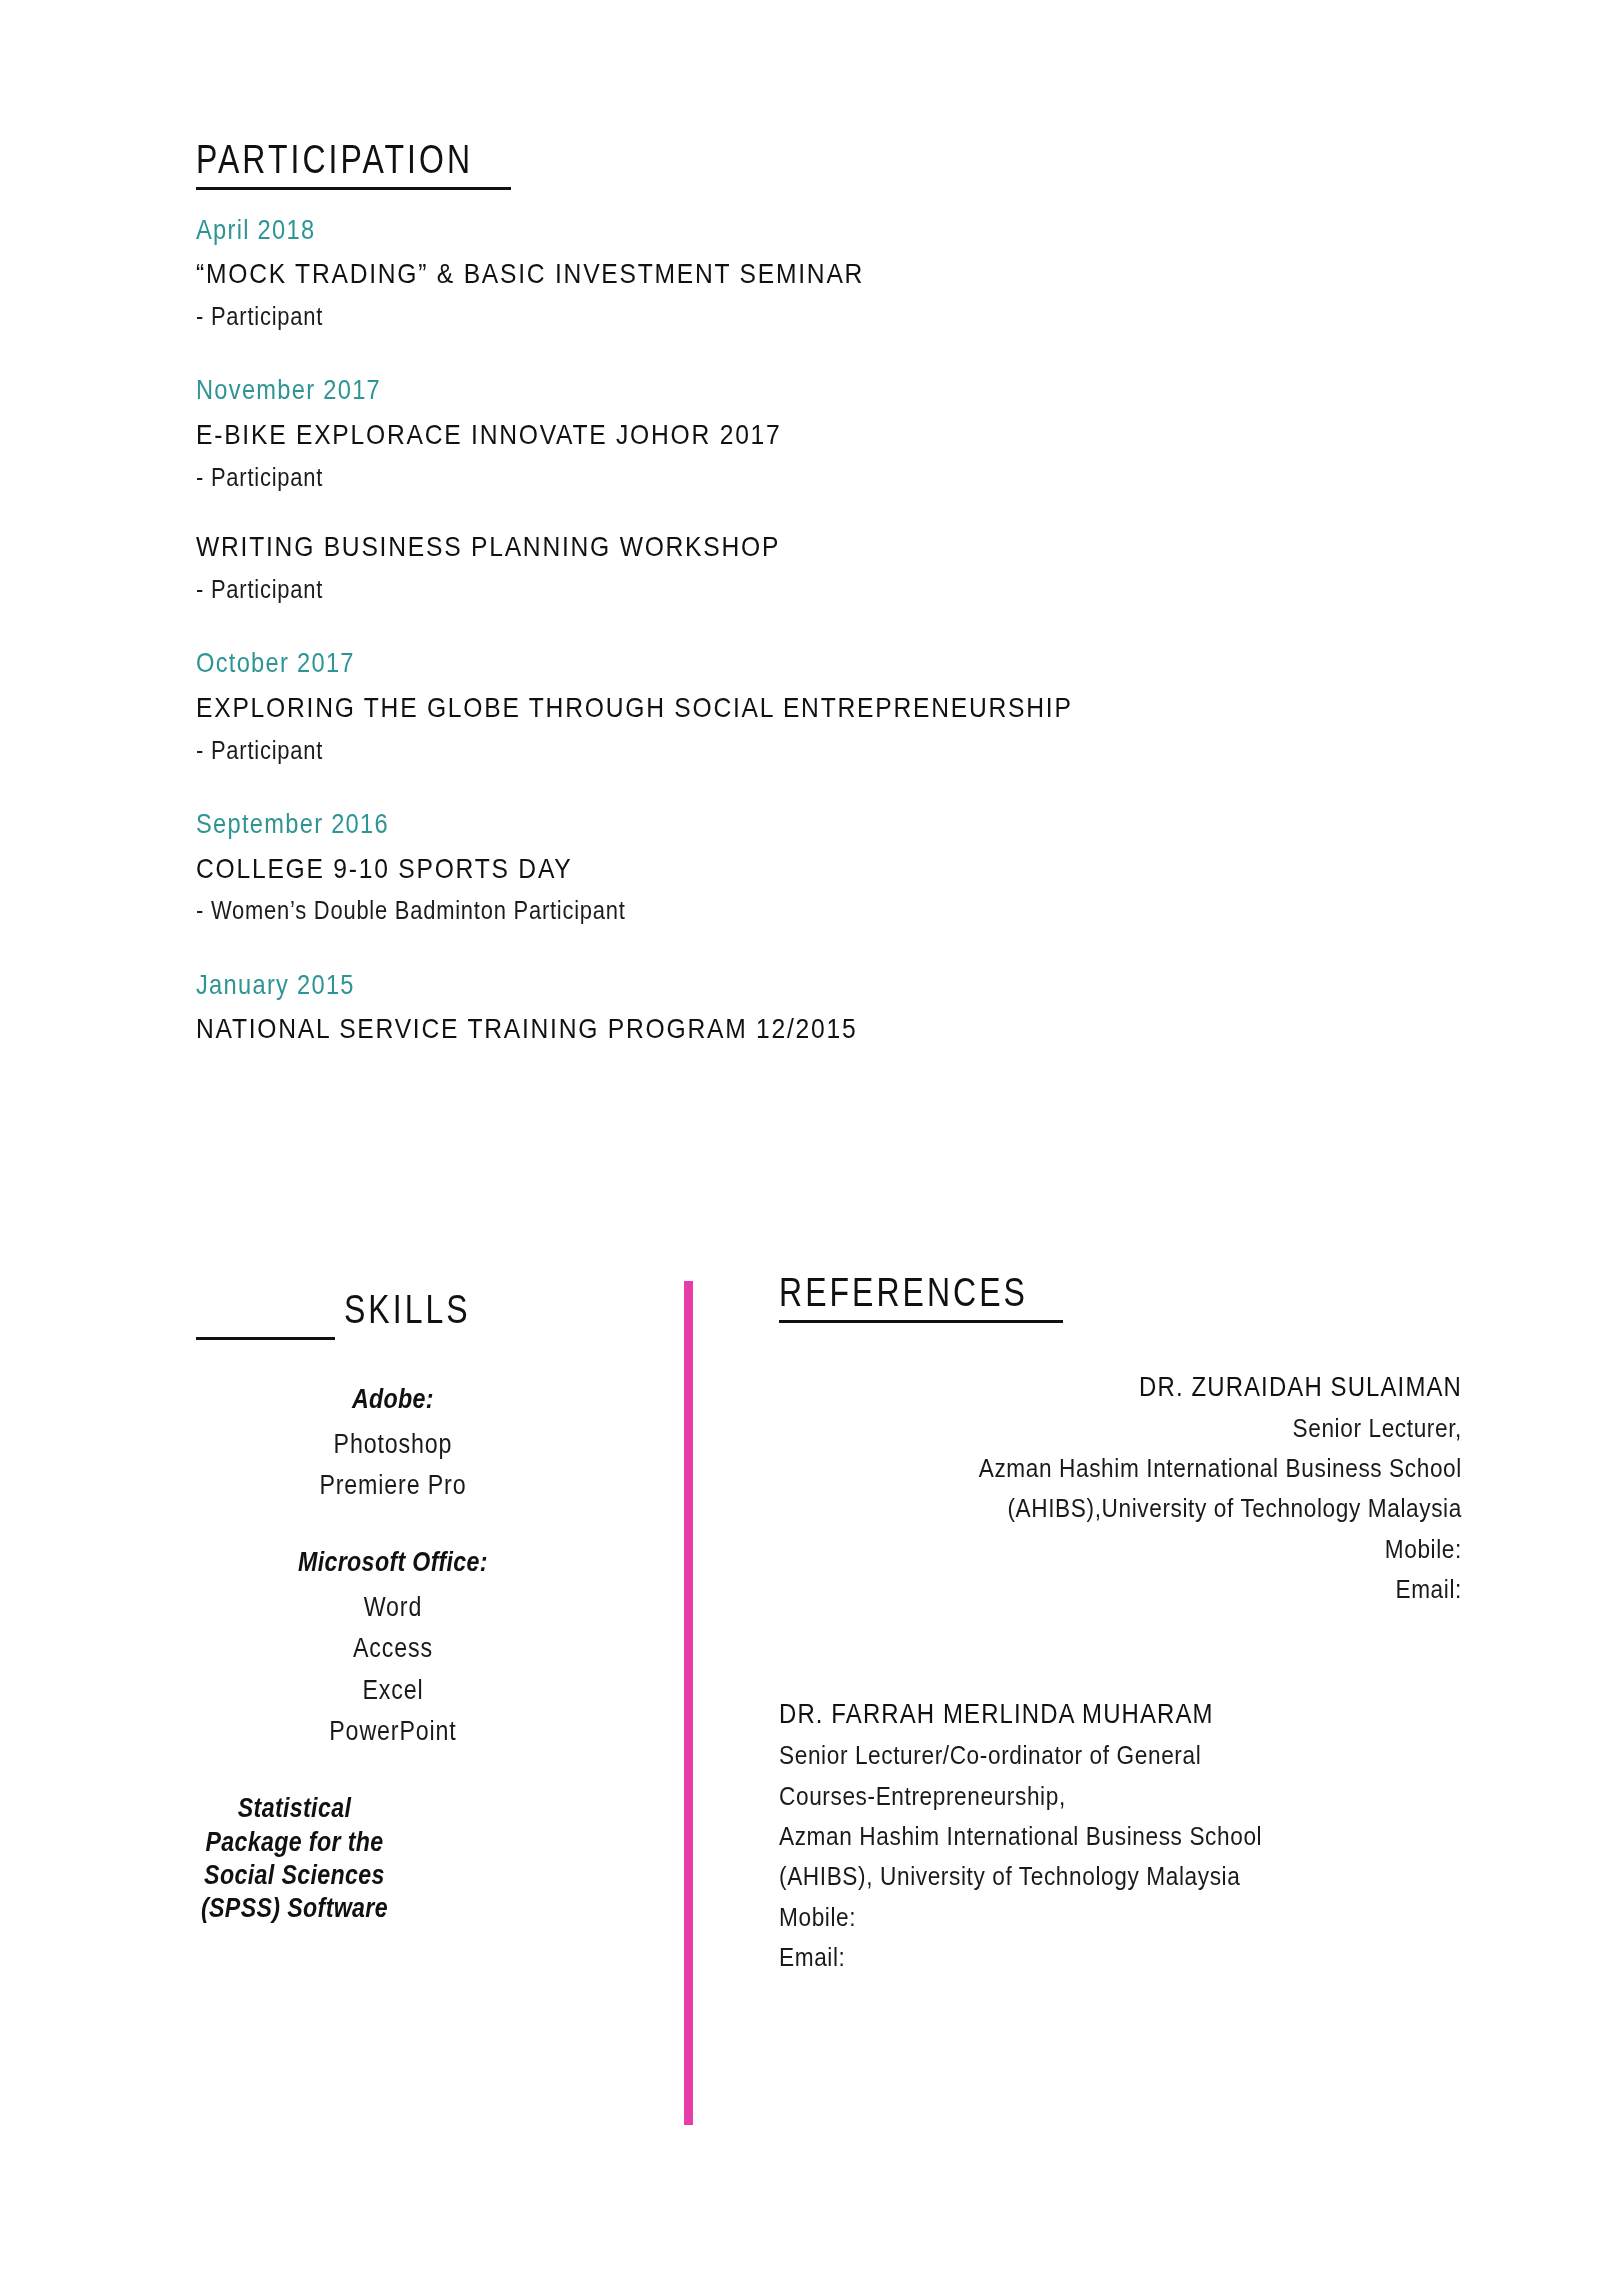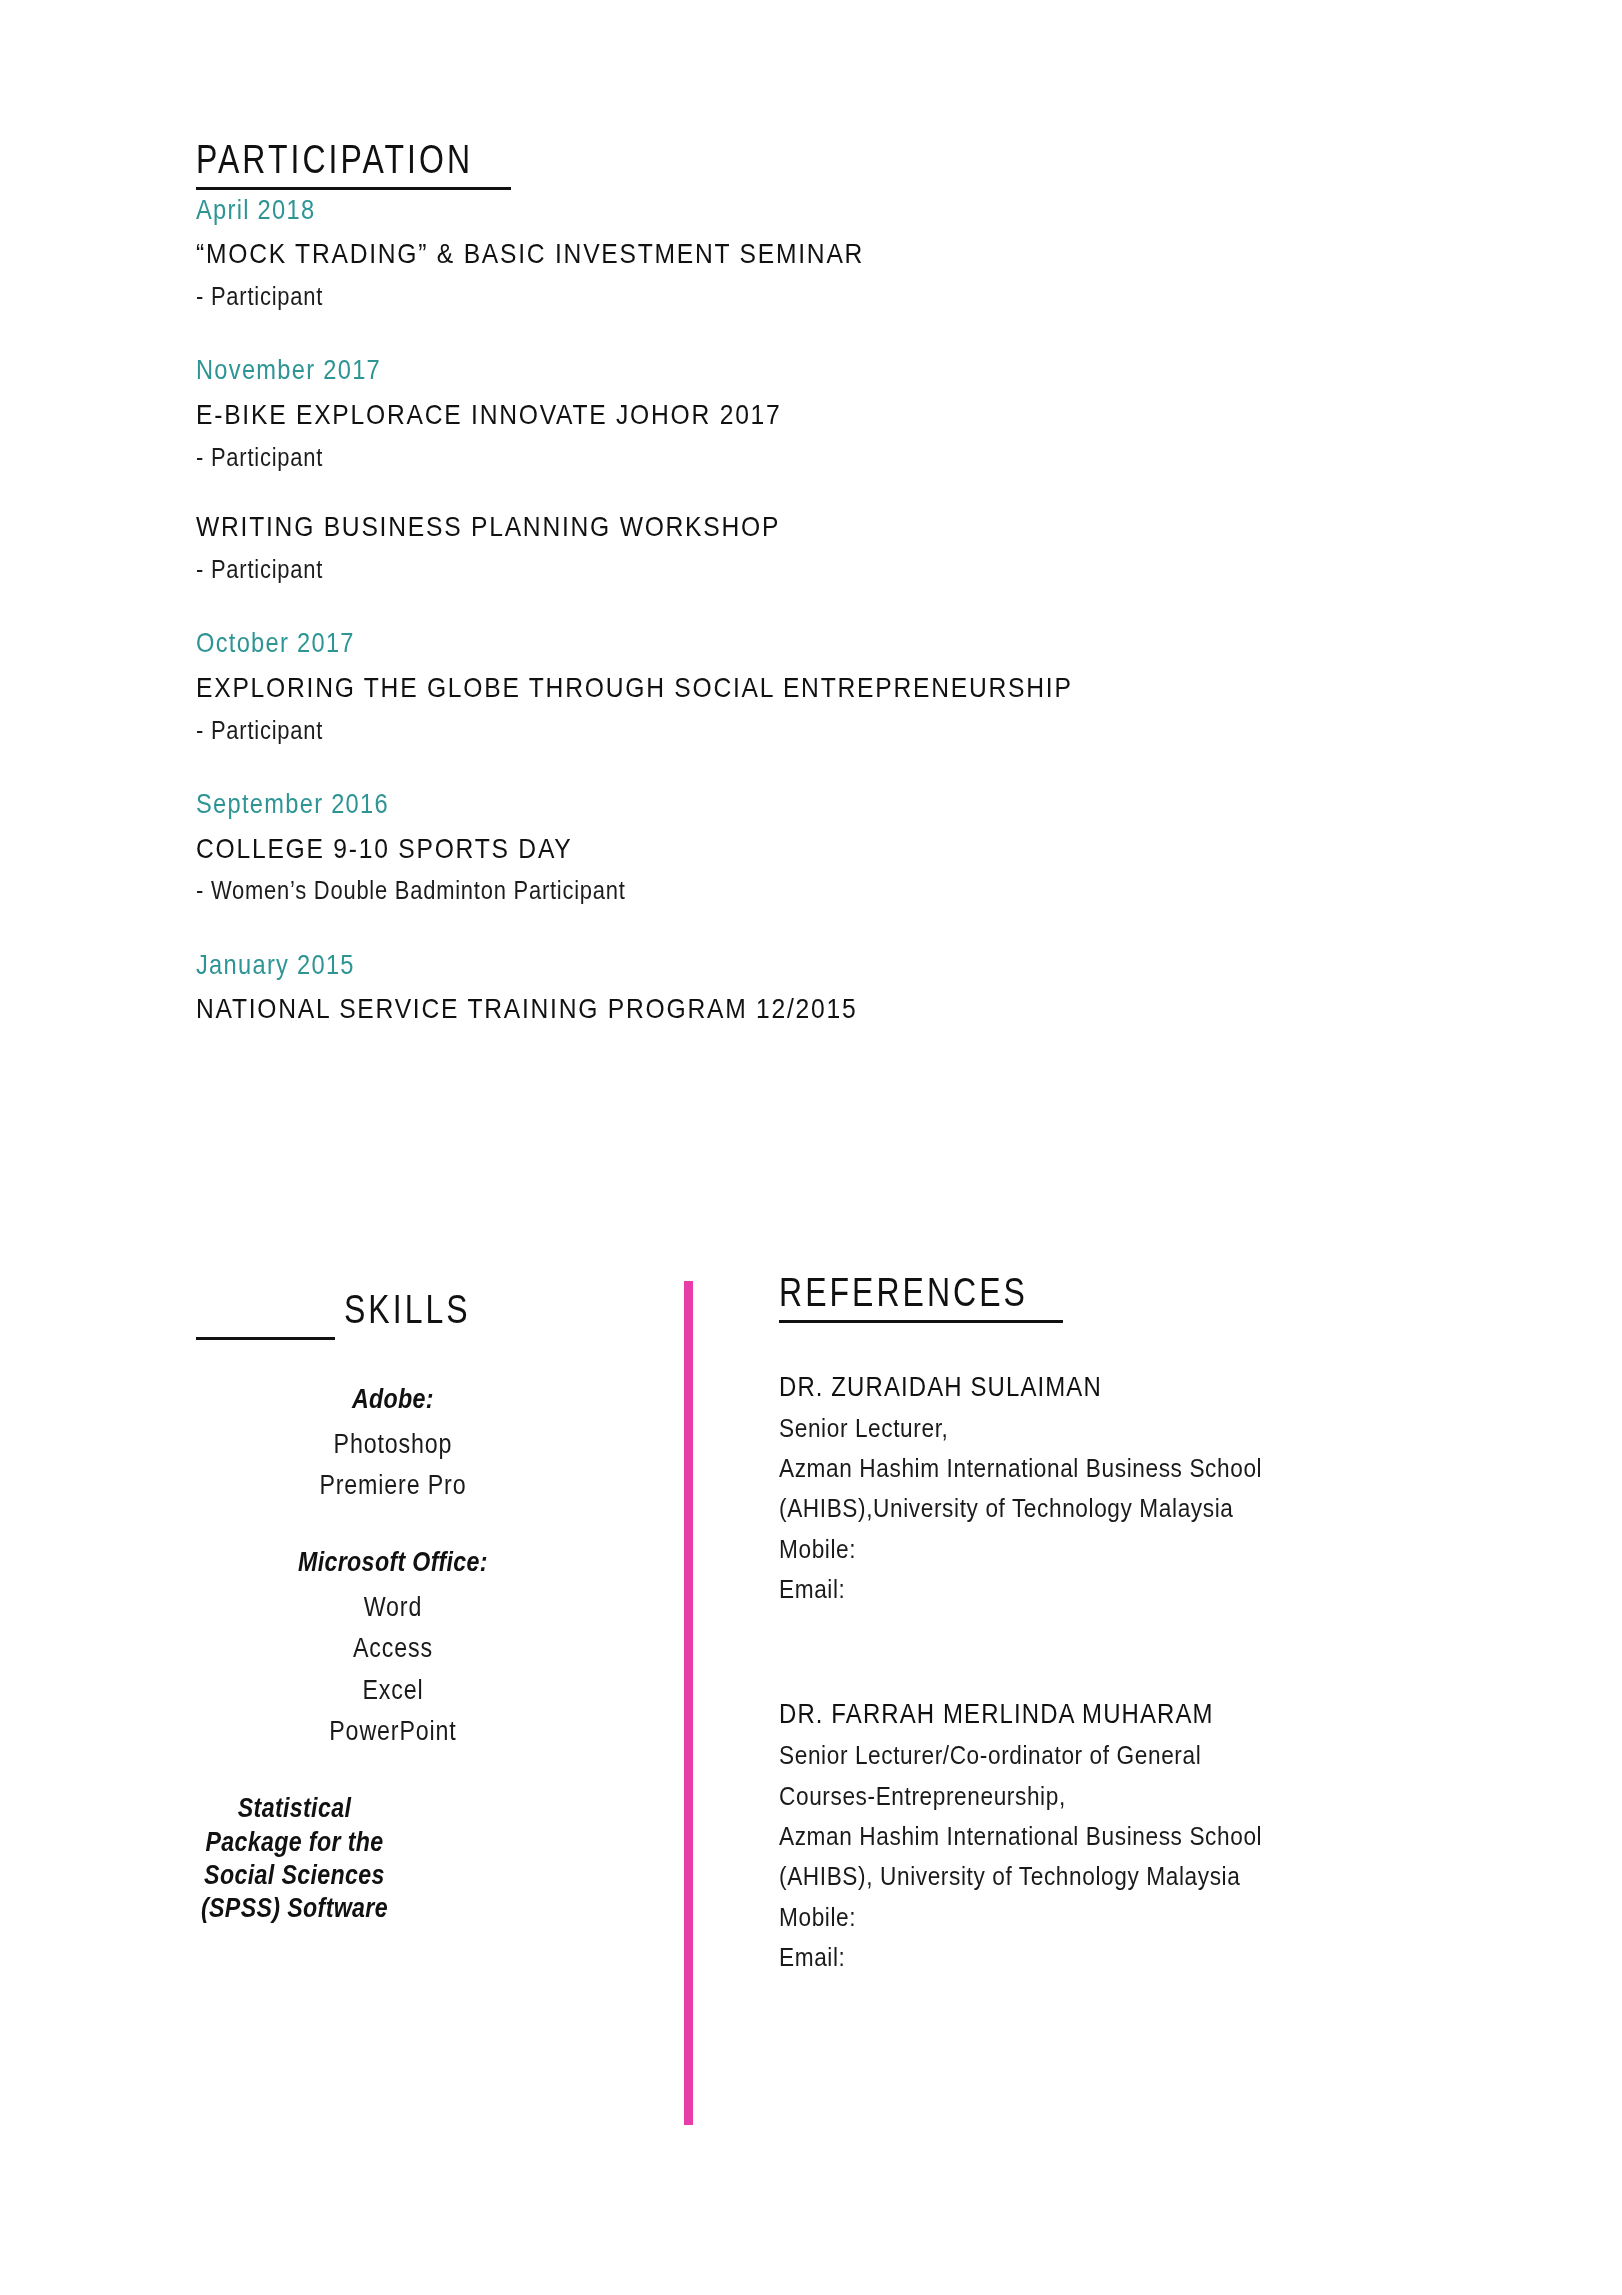--- a/index.html
+++ b/index.html
@@ -195,21 +195,21 @@
 
 <div class="page">
 
   <section id="participation">
 
     <div class="section-head-wrap">
       <span class="section-head">PARTICIPATION</span>
       <div class="section-rule"></div>
     </div>
 
-    <div class="entry-group" style="margin-top:6px;">
+    <div class="entry-group" style="margin-top:26px;">
       <span class="date">April 2018</span>
       <span class="item-title">“MOCK TRADING” &amp; BASIC INVESTMENT SEMINAR</span>
       <span class="item-role">- Participant</span>
     </div>
 
     <div class="gap-block"></div>
 
     <div class="entry-group">
       <span class="date">November 2017</span>
       <span class="item-title">E-BIKE EXPLORACE INNOVATE JOHOR 2017</span>
@@ -279,21 +279,21 @@
 
     </div>
 
     <div id="refs-col">
 
       <div class="section-head-wrap">
         <span class="section-head">REFERENCES</span>
         <div class="section-rule"></div>
       </div>
 
-      <div class="ref-block" style="margin-top:50px;">
+      <div class="ref-block" style="margin-top:50px;text-align:right;">
         <span class="ref-name">DR. ZURAIDAH SULAIMAN</span>
         <span class="ref-line">Senior Lecturer,</span>
         <span class="ref-line">Azman Hashim International Business School</span>
         <span class="ref-line">(AHIBS),University of Technology Malaysia</span>
         <span class="ref-line">Mobile:</span>
         <span class="ref-line">Email:</span>
       </div>
 
       <div class="ref-spacer"></div>
 

